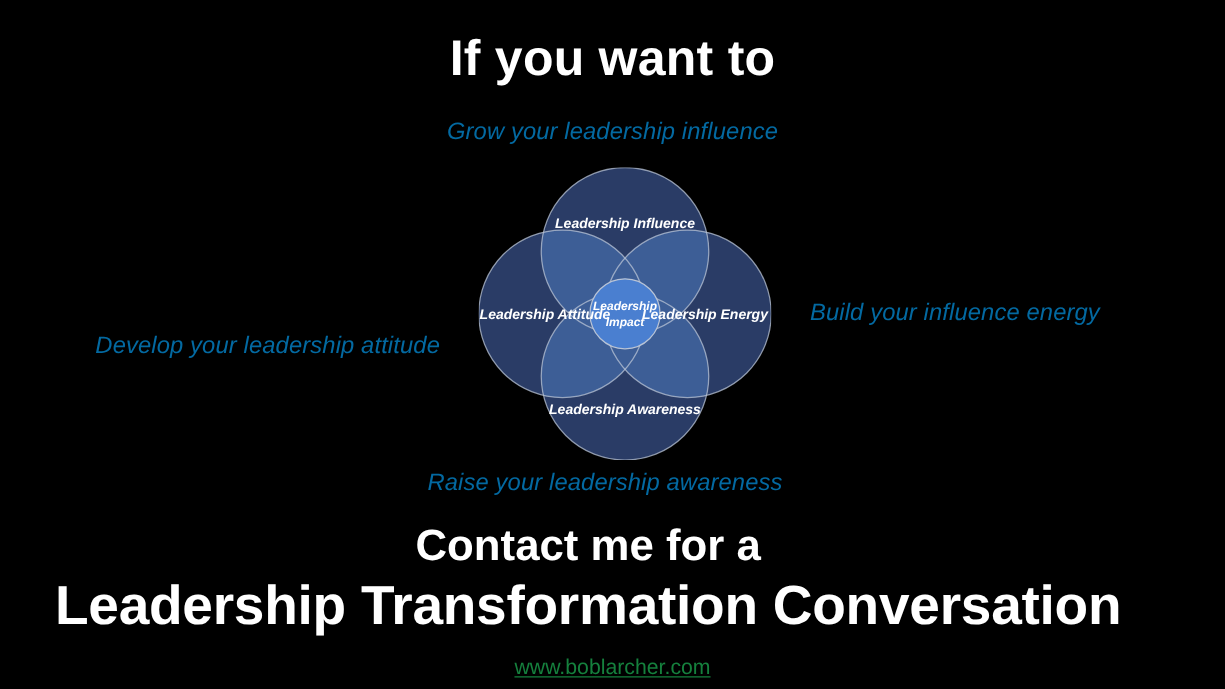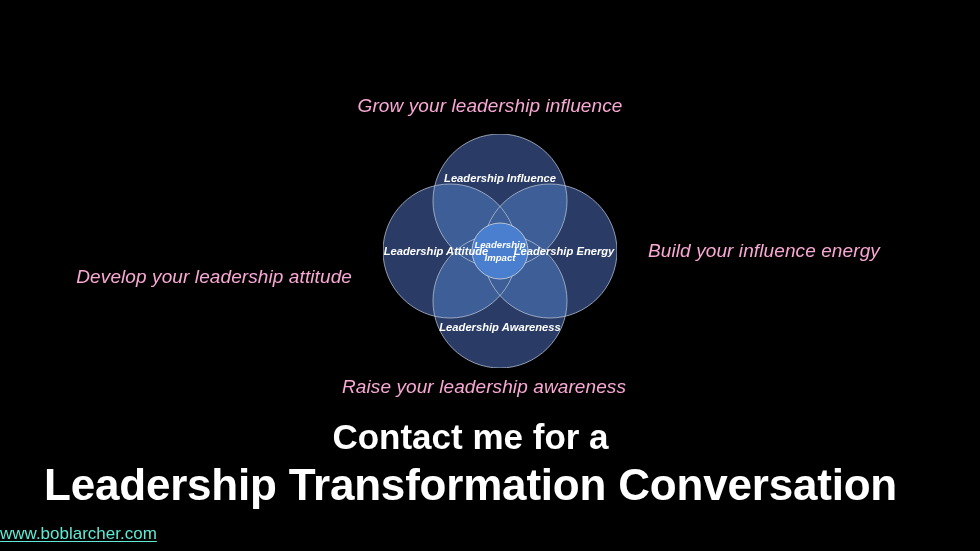--- a/index.html
+++ b/index.html
@@ -33,21 +33,21 @@
     letter-spacing: 0.2px;
     line-height: 1.05;
     color: #ffffff;
   }
 
   
   .prompt {
     position: absolute;
     font-style: italic;
     font-size: 19px;
-    color: #f9a8d4;
+    color: #0369a1;
     white-space: nowrap;
     letter-spacing: 0.1px;
   }
   .prompt-top {
     top: 95px;
     left: 0;
     width: 980px;
     text-align: center;
   }
   .prompt-bottom {
@@ -121,32 +121,34 @@
     line-height: 1.1;
     letter-spacing: -0.2px;
   }
 
   
   .footer-link {
     position: absolute;
     top: 524px;
     left: 0;
     width: 980px;
+    text-align: center;
     font-size: 17px;
-    color: #5eead4;
+    color: #15803d;
     text-decoration: underline;
     text-underline-offset: 2px;
     cursor: pointer;
   }
 </style>
 </head>
 <body>
 
 <div class="slide">
 
+  <div class="headline">If you want to</div>
 
   <div class="prompt prompt-top">Grow your leadership influence</div>
 
   <div class="prompt prompt-right">Build your influence energy</div>
 
   <div class="prompt prompt-bottom">Raise your leadership awareness</div>
 
   <div class="prompt prompt-left">Develop your leadership attitude</div>
 
   <div class="venn">

